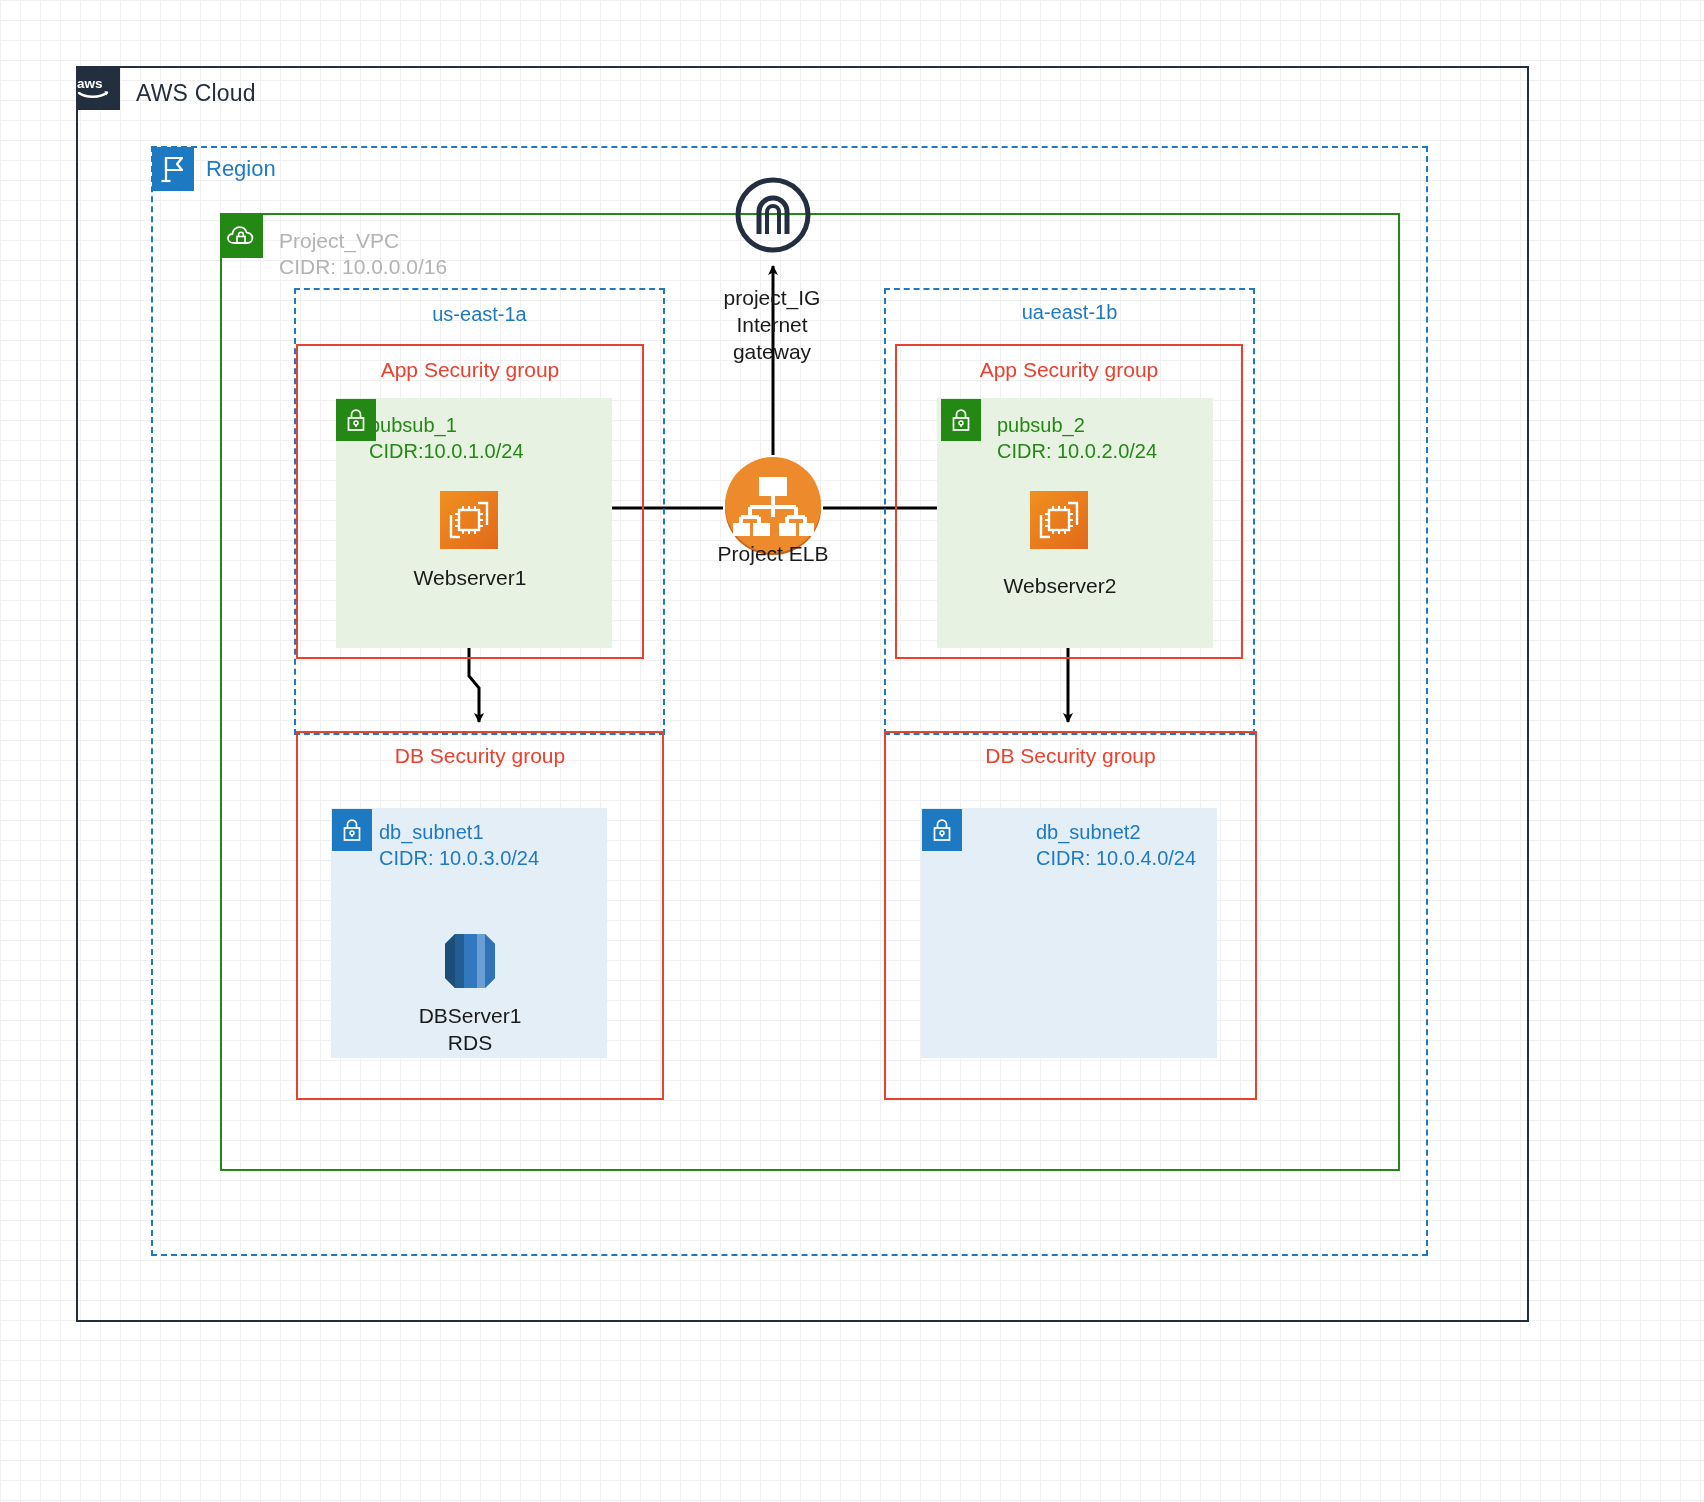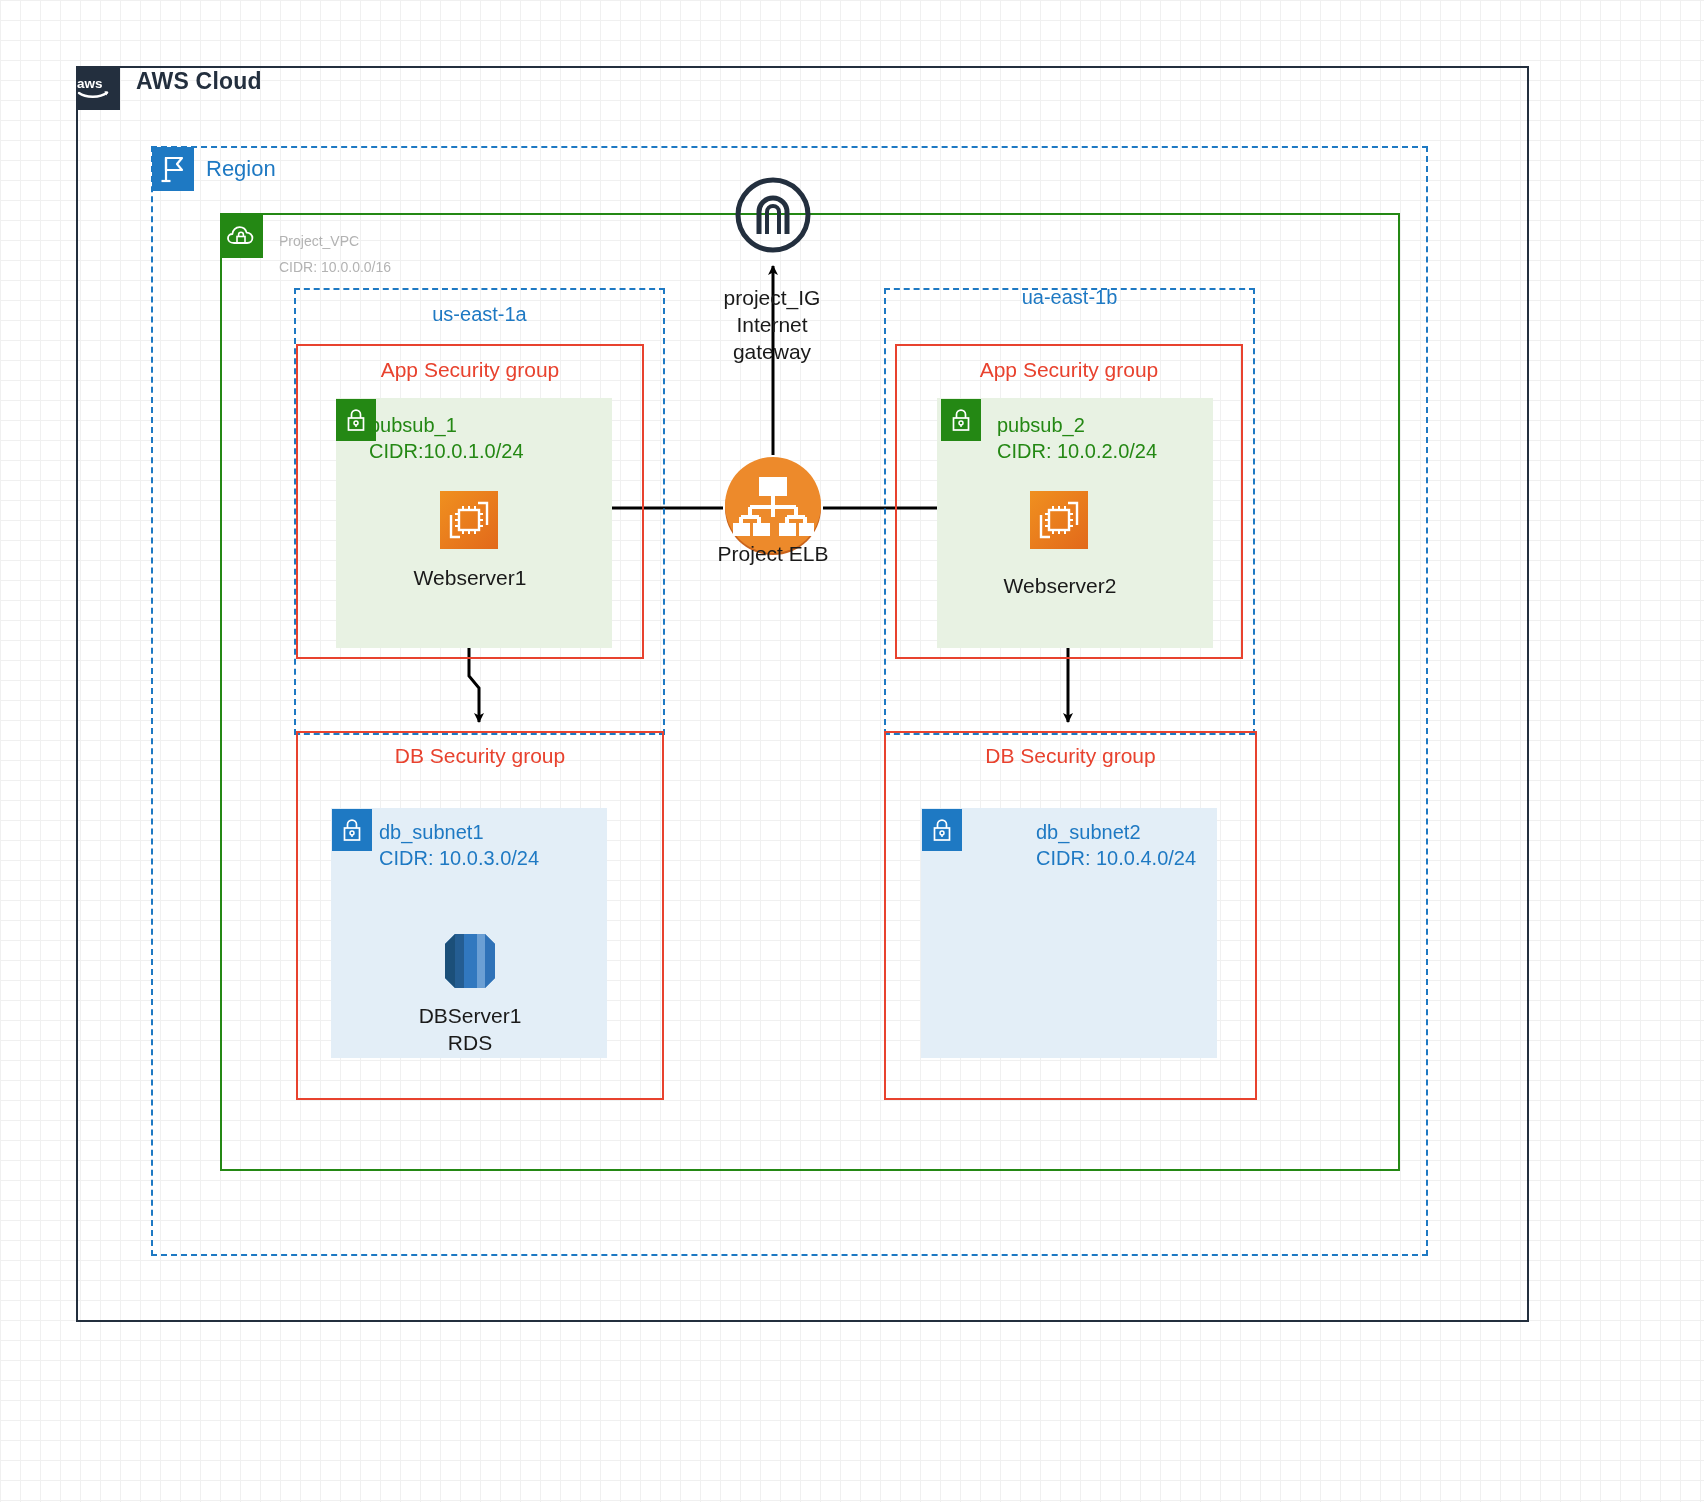--- a/index.html
+++ b/index.html
@@ -27,22 +27,22 @@
 
   #aws-cloud-box{
     left:76px;top:66px;width:1453px;height:1256px;
     border:2px solid #232f3e;background:transparent;
   }
   #aws-logo{
     position:absolute;left:76px;top:66px;width:44px;height:44px;
     background:#232f3e;display:flex;align-items:center;justify-content:flex-start;
   }
   #aws-cloud-label{
-    position:absolute;left:136px;top:68px;
-    font-size:23px;color:#232f3e;letter-spacing:.2px;font-weight:bold;
+    position:absolute;left:136px;top:80px;
+    font-size:23px;color:#232f3e;letter-spacing:.2px;
   }
 
   #region-box{
     left:151px;top:146px;width:1277px;height:1110px;
     border:2px dashed #1e79c3;background:transparent;
   }
   #region-icon{
     position:absolute;left:152px;top:147px;width:42px;height:44px;
     background:#1e79c3;display:flex;align-items:center;justify-content:center;
   }
@@ -52,31 +52,31 @@
 
   #vpc-box{
     left:220px;top:213px;width:1180px;height:958px;
     border:2px solid #248814;background:transparent;
   }
   #vpc-icon{
     position:absolute;left:221px;top:214px;width:42px;height:44px;
     background:#248814;display:flex;align-items:center;justify-content:center;
   }
   #vpc-label{
-    position:absolute;left:279px;top:228px;font-size:14px;color:#b3b3b3;
+    position:absolute;left:279px;top:228px;font-size:21px;color:#b3b3b3;
     line-height:26px;white-space:pre-line;
   }
 
   
   .az-box{border:2px dashed #1e79c3;background:transparent;}
   #az-a-box{left:294px;top:288px;width:371px;height:447px;}
   #az-b-box{left:884px;top:288px;width:371px;height:447px;}
   .az-label{position:absolute;font-size:20px;color:#1e79c3;text-align:center;width:371px;}
   #az-a-label{left:294px;top:303px;}
-  #az-b-label{left:884px;top:286px;}
+  #az-b-label{left:884px;top:301px;}
 
   
   .sg-box{border:2px solid #e8422e;background:transparent;}
   #sg-app-a{left:296px;top:344px;width:348px;height:315px;}
   #sg-app-b{left:895px;top:344px;width:348px;height:315px;}
   #sg-db-a{left:296px;top:731px;width:368px;height:369px;}
   #sg-db-b{left:884px;top:731px;width:373px;height:369px;}
   .sg-label{position:absolute;font-size:21px;color:#e8422e;text-align:center;}
   #sg-app-a-label{left:296px;top:358px;width:348px;}
   #sg-app-b-label{left:895px;top:358px;width:348px;}

